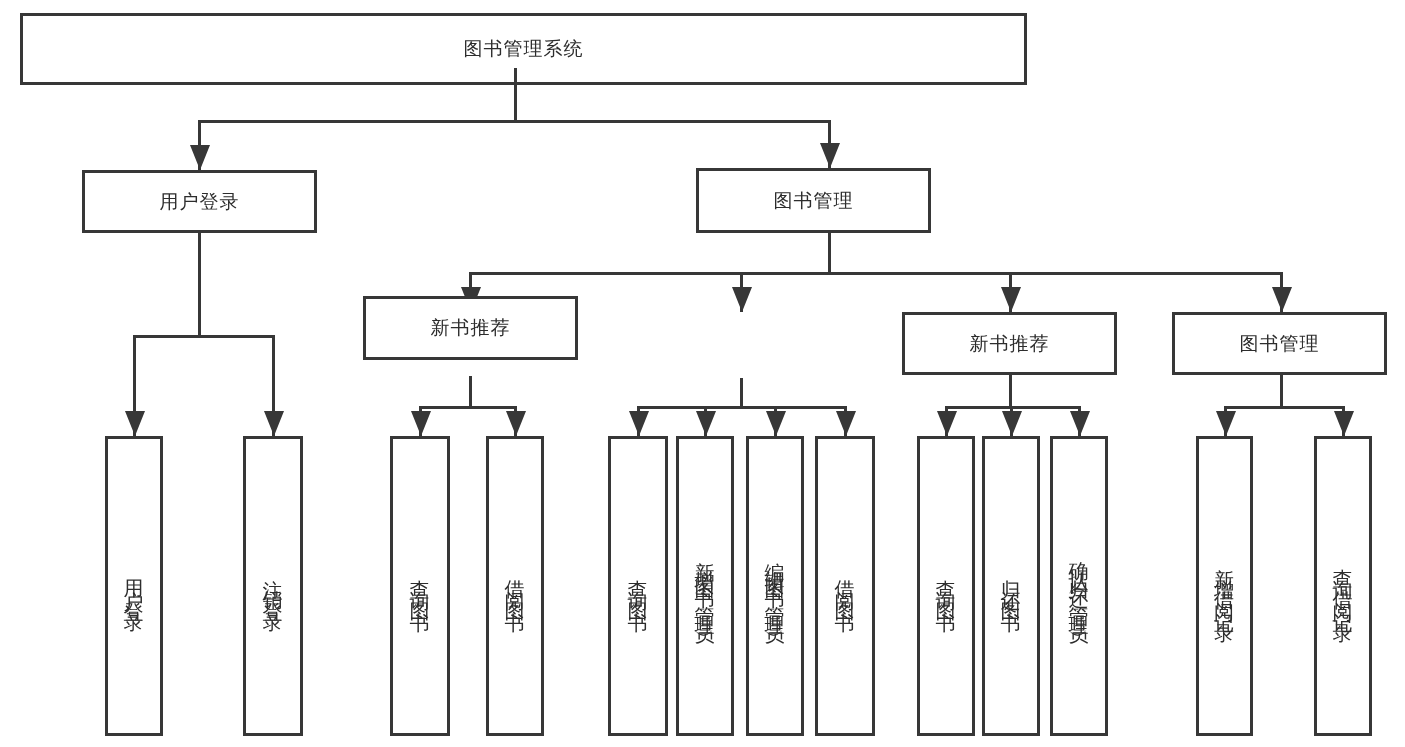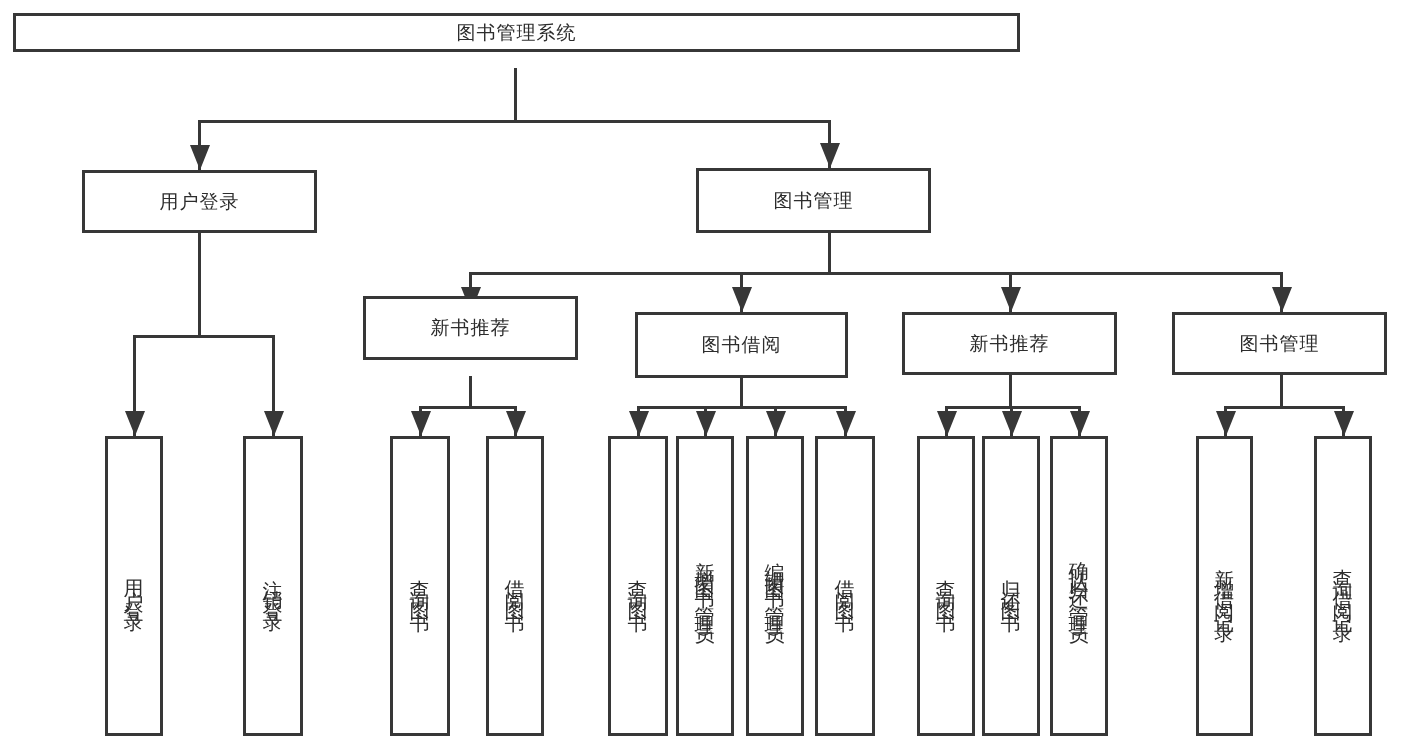--- a/index.html
+++ b/index.html
@@ -45,21 +45,21 @@
     position:absolute;right:8px;bottom:3px;
     font-size:21px;color:var(--watermark);letter-spacing:1px;
     white-space:nowrap;z-index:5;
   }
 </style>
 </head>
 <body>
 
 <div class="stage">
 
-  <div class="box" style="left:13px;top:13px;width:1007px;height:39px">
+  <div class="box" style="left:20px;top:13px;width:1007px;height:72px">
     <span class="hlabel">图书管理系统</span>
   </div>
 
   <div class="vline" style="left:514px;top:68px;height:52px"></div>
   <div class="hline" style="left:198px;top:120px;width:633px"></div>
   <div class="drop" style="left:198px;top:120px;height:50px"></div>
   <div class="drop" style="left:828px;top:120px;height:48px"></div>
 
   <div class="box" style="left:82px;top:170px;width:235px;height:63px">
     <span class="hlabel">用户登录</span>
@@ -75,23 +75,20 @@
 
   <div class="vline" style="left:828px;top:233px;height:41px"></div>
   <div class="hline" style="left:469px;top:272px;width:814px"></div>
   <div class="drop" style="left:469px;top:272px;height:40px"></div>
   <div class="drop" style="left:740px;top:272px;height:40px"></div>
   <div class="drop" style="left:1009px;top:272px;height:40px"></div>
   <div class="drop" style="left:1280px;top:272px;height:40px"></div>
 
   <div class="box" style="left:363px;top:296px;width:215px;height:64px">
     <span class="hlabel">新书推荐</span>
-  </div>
-  <div class="box" style="left:635px;top:312px;width:213px;height:66px">
-    <span class="hlabel">图书借阅</span>
   </div>
   <div class="box" style="left:902px;top:312px;width:215px;height:63px">
     <span class="hlabel">新书推荐</span>
   </div>
   <div class="box" style="left:1172px;top:312px;width:215px;height:63px">
     <span class="hlabel">图书管理</span>
   </div>
 
   <div class="vline" style="left:469px;top:376px;height:32px"></div>
   <div class="hline" style="left:419px;top:406px;width:98px"></div>

